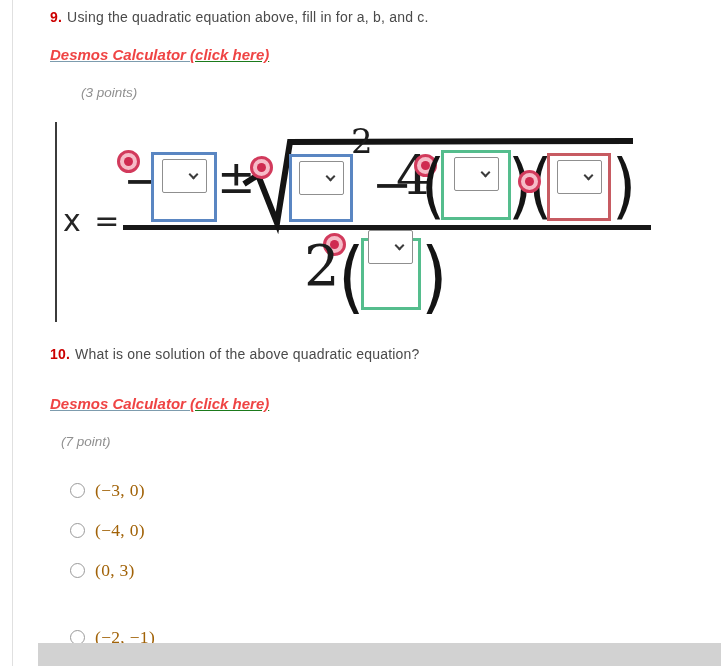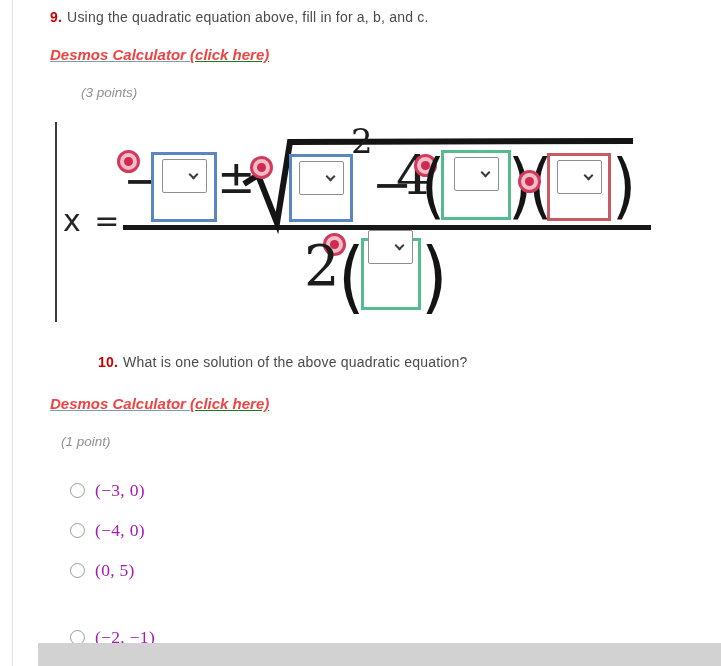--- a/index.html
+++ b/index.html
@@ -33,21 +33,21 @@
   .chev { position:absolute; right:9px; top:11px; width:7px; height:7px; border-right:2px solid #3c3c3c; border-bottom:2px solid #3c3c3c; transform:rotate(45deg); }
 
   .hotspot { position:absolute; width:23px; height:23px; border-radius:50%; border:3.5px solid #d23a5c; background:#f6bcc8; cursor:pointer; }
   .hotspot .dot { position:absolute; left:50%; top:50%; width:9px; height:9px; margin:-4.5px 0 0 -4.5px; border-radius:50%; background:#cf2a50; }
 
   .radical { position:absolute; left:0; top:0; }
 
   
   .opt { position:absolute; left:70px; height:22px; display:flex; align-items:center; cursor:pointer; }
   .radio { width:15px; height:15px; border:1.5px solid #9a9a9a; border-radius:50%; background:#fff; flex:0 0 auto; }
-  .opt-label { margin-left:10px; font-family:"Liberation Serif", serif; font-size:17.5px; color:#a21caf; letter-spacing:.3px; }
+  .opt-label { margin-left:10px; font-family:"Liberation Serif", serif; font-size:17.5px; color:#a16207; letter-spacing:.3px; }
 
   .scrollbar { position:absolute; left:38px; top:643px; width:683px; height:23px; background:#d2d2d2; }
 </style>
 </head>
 <body>
 
 <div class="page">
   <div class="left-border"></div>
 
   <div class="qline" style="top:9px;">
@@ -123,39 +123,39 @@
       </div>
     <span class="glyph" style="left:257px; top:118px; font-size:56px; font-weight:500;">2</span>
     <span class="glyph paren" style="left:291px; top:118px; font-size:68px;">(</span>
     <div class="slot green" style="left:314px; top:118px; width:60px; height:72px;"></div>
     <div class="dd abs" style="left:321px; top:110px;">
         <span class="chev"></span>
       </div>
     <span class="glyph paren" style="left:374px; top:118px; font-size:68px;">)</span>
   </div>
 
-  <div class="qline" style="top:354px;margin-left:48px;">
+  <div class="qline" style="top:346px;">
     <span class="qnum">10.</span><span>What is one solution of the above quadratic equation?</span>
   </div>
   <a class="desmos" style="top:395px;">
     <span class="u1">Desmos Calculator </span><span class="u2">(click here)</span>
   </a>
-  <div class="points" style="top:434px;">(1 point)</div>
+  <div class="points" style="top:434px;">(7 point)</div>
 
   <div class="opt" style="top:479px;">
     <span class="radio"></span>
     <span class="opt-label">(−3, 0)</span>
   </div>
   <div class="opt" style="top:519px;">
     <span class="radio"></span>
     <span class="opt-label">(−4, 0)</span>
   </div>
   <div class="opt" style="top:559px;">
     <span class="radio"></span>
-    <span class="opt-label">(0, 5)</span>
+    <span class="opt-label">(0, 3)</span>
   </div>
   <div class="opt" style="top:626px;">
     <span class="radio"></span>
     <span class="opt-label">(−2, −1)</span>
   </div>
 
   <div class="scrollbar"></div>
 </div>
 
 </body></html>

